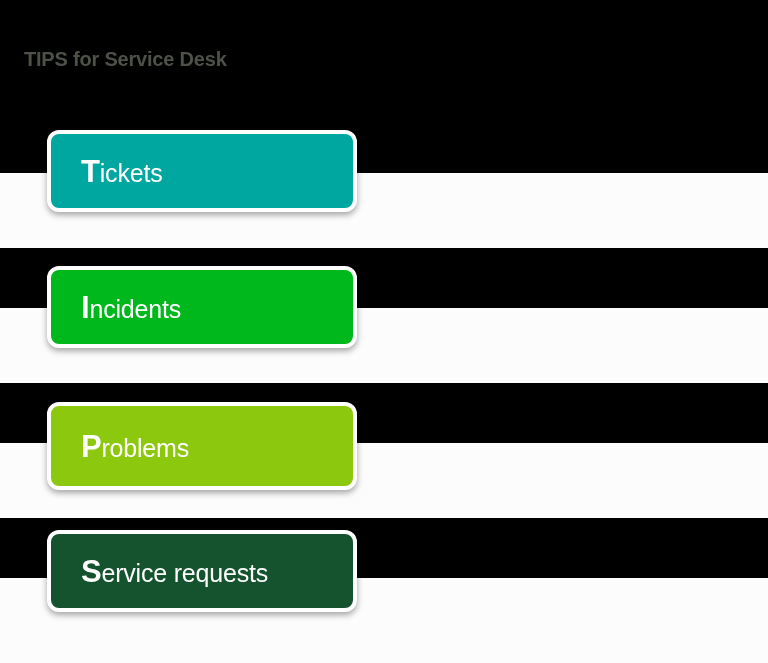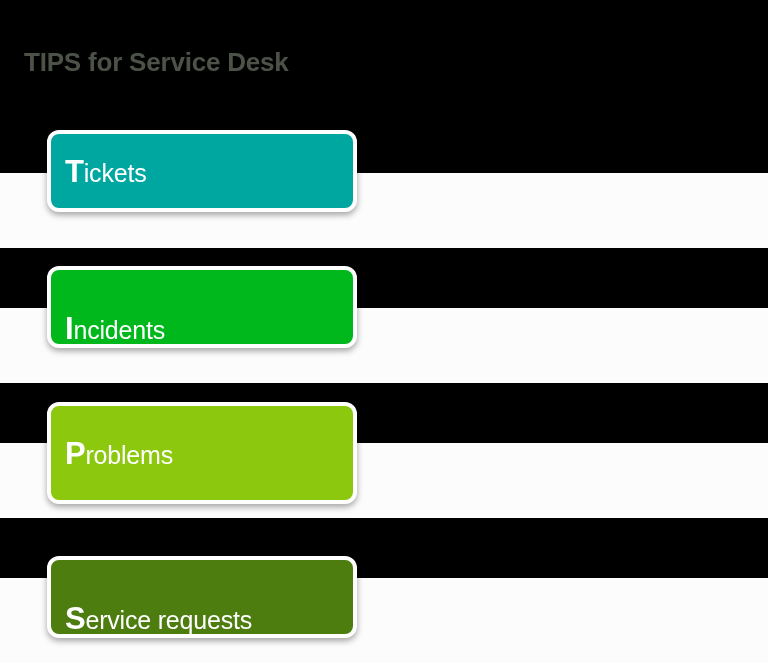--- a/index.html
+++ b/index.html
@@ -58,21 +58,21 @@
     line-height: 1;
     margin-left: 7px;
     margin-top: -2px;
   }
 
   
   .title {
     position: absolute;
     left: 24px;
     top: 48px;
-    font-size: 26px;
+    font-size: 20px;
     font-weight: bold;
     color: #4d5249;
     letter-spacing: -0.2px;
     white-space: nowrap;
     line-height: 1.1;
   }
   .subtitle {
     position: absolute;
     left: 25px;
     top: 94px;
@@ -94,21 +94,21 @@
     box-sizing: border-box;
     box-shadow: 0 3px 6px rgba(0,0,0,0.35);
     display: flex;
     align-items: center;
     overflow: hidden;
   }
   .card-label {
     color: #ffffff;
     font-size: 25px;
     font-weight: normal;
-    padding-left: 14px;
+    padding-left: 30px;
     letter-spacing: -0.2px;
     line-height: 1;
     white-space: nowrap;
   }
   .card-label .cap {
     font-size: 31px;
     font-weight: bold;
   }
 </style>
 </head>
@@ -123,24 +123,24 @@
       <div class="band" style="top: 578px; height: 85px; background: rgb(252, 252, 252);"></div>
     </div>
 
 
   <div class="title">TIPS for Service Desk</div>
 
   <div id="cards-layer">
       <div class="card" style="top: 130px; height: 82px; background: rgb(0, 166, 160);">
         <div class="card-label"><span class="cap">T</span><span>ickets</span></div>
       </div>
-      <div class="card" style="top: 266px; height: 82px; background: rgb(0, 184, 27); align-items: flex-end;">
+      <div class="card" style="top: 266px; height: 82px; background: rgb(0, 184, 27);">
         <div class="card-label"><span class="cap">I</span><span>ncidents</span></div>
       </div>
-      <div class="card" style="top: 402px; height: 102px; background: rgb(140, 200, 14);">
+      <div class="card" style="top: 402px; height: 88px; background: rgb(140, 200, 14);">
         <div class="card-label"><span class="cap">P</span><span>roblems</span></div>
       </div>
-      <div class="card" style="top: 556px; height: 82px; background: #4d7c0f; align-items: flex-end;">
+      <div class="card" style="top: 530px; height: 82px; background: #14532d;">
         <div class="card-label"><span class="cap">S</span><span>ervice requests</span></div>
       </div>
     </div>
 
 </div>
 
 </body></html>

